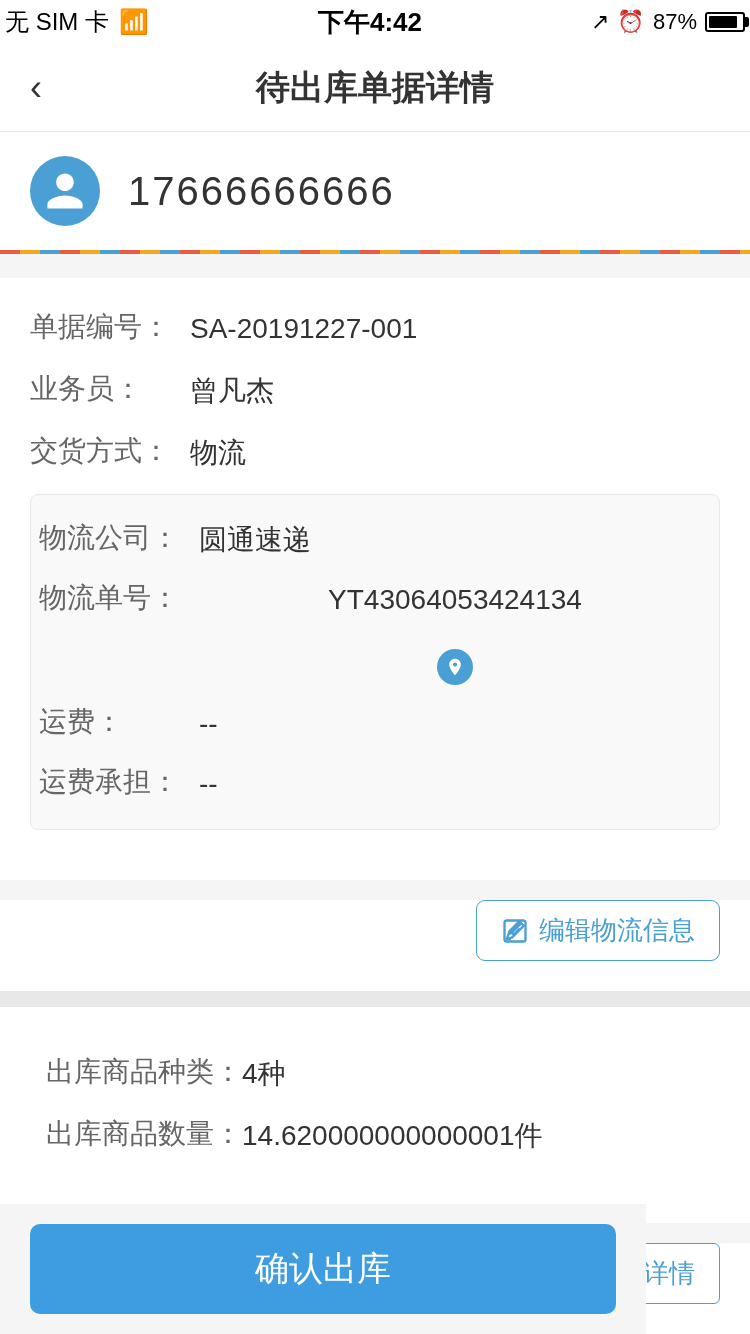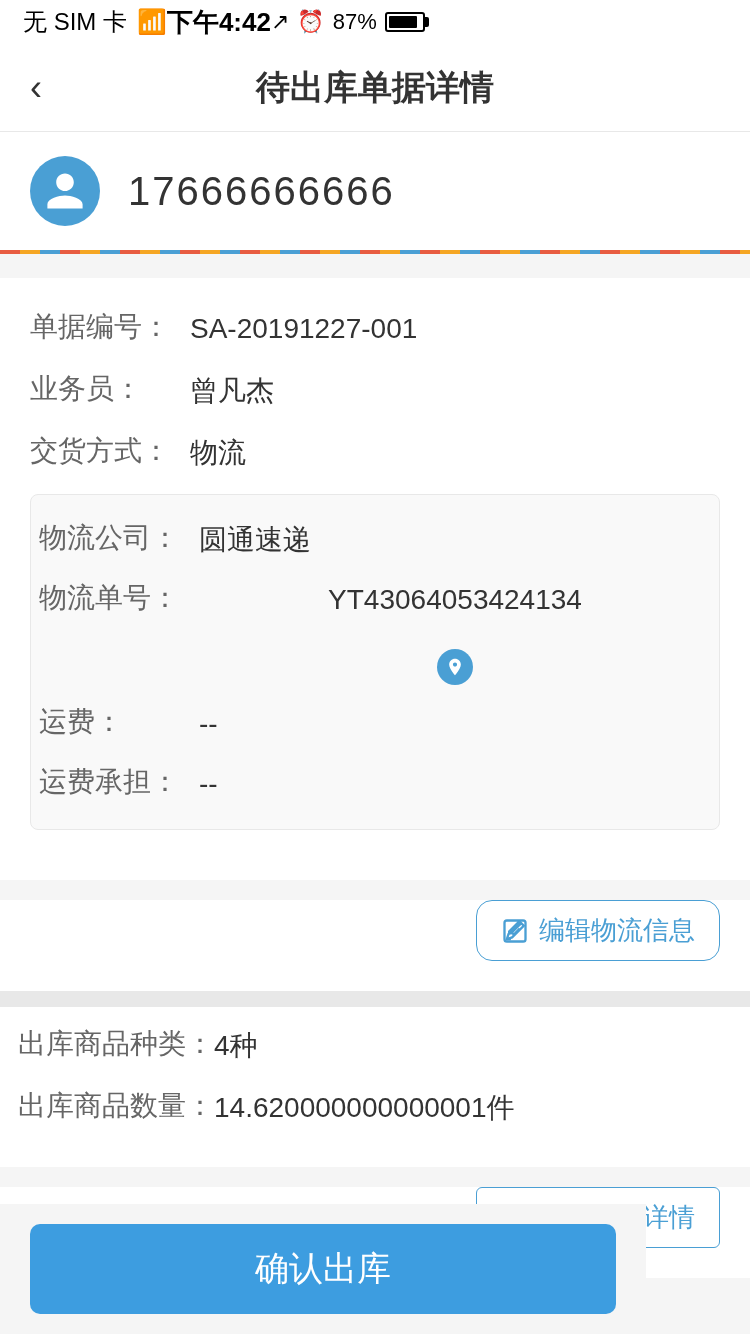--- a/index.html
+++ b/index.html
@@ -14,21 +14,22 @@
       position: relative;
     }
 
     
     .status-bar {
       width: 750px;
       height: 44px;
       background: #fff;
       display: flex;
       align-items: center;
-      padding: 0 23px;
+      justify-content: space-between;
+      padding: 0 5px;
       font-size: 24px;
       color: #000;
     }
     .status-left {
       display: flex;
       align-items: center;
       gap: 10px;
     }
     .status-center {
       font-weight: 600;
@@ -203,21 +204,21 @@
     .location-icon svg {
       width: 20px;
       height: 20px;
       fill: #fff;
     }
 
     
     .edit-btn {
       float: right;
       border: 1px solid #4a9fd4;
-      border-radius: 16px;
+      border-radius: 9px;
       padding: 12px 24px;
       color: #4a9fd4;
       font-size: 26px;
       display: flex;
       align-items: center;
       gap: 10px;
       cursor: pointer;
       background: #fff;
     }
     .edit-btn-icon {
@@ -234,21 +235,21 @@
 
     
     .separator {
       height: 16px;
       background: #e8e8e8;
     }
 
     
     .goods-section {
       background: #fff;
-      padding: 18px;
+      padding: 46px;
     }
 
     
     .view-details-btn {
       border: 1px solid #4a9fd4;
       border-radius: 6px;
       padding: 12px 24px;
       color: #4a9fd4;
       font-size: 26px;
       display: flex;

